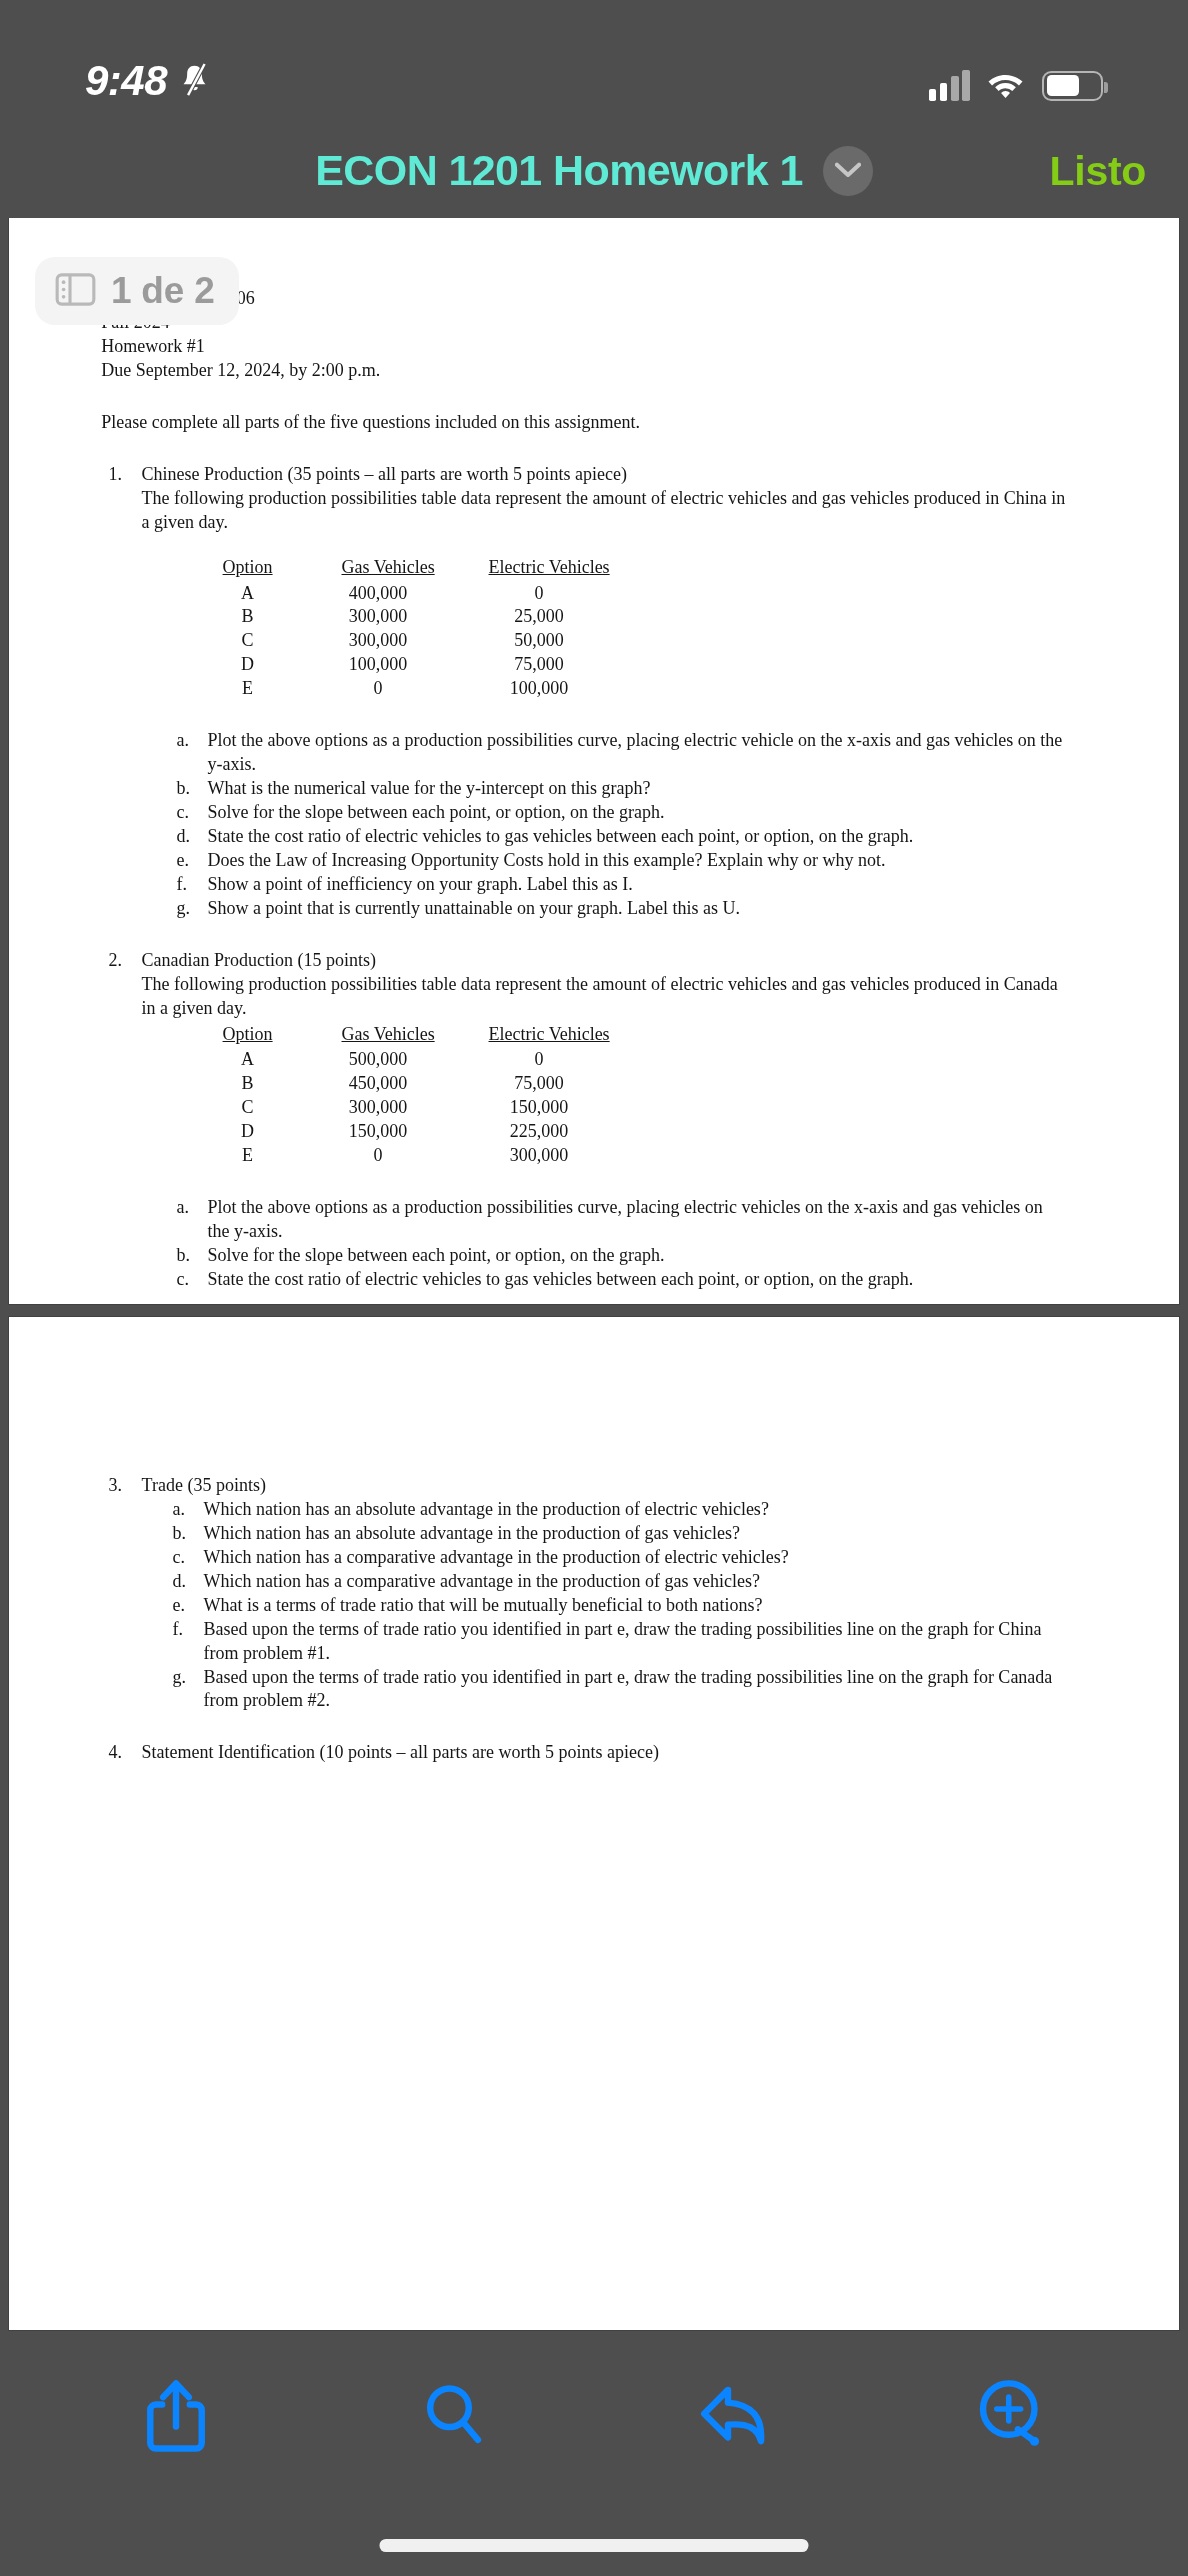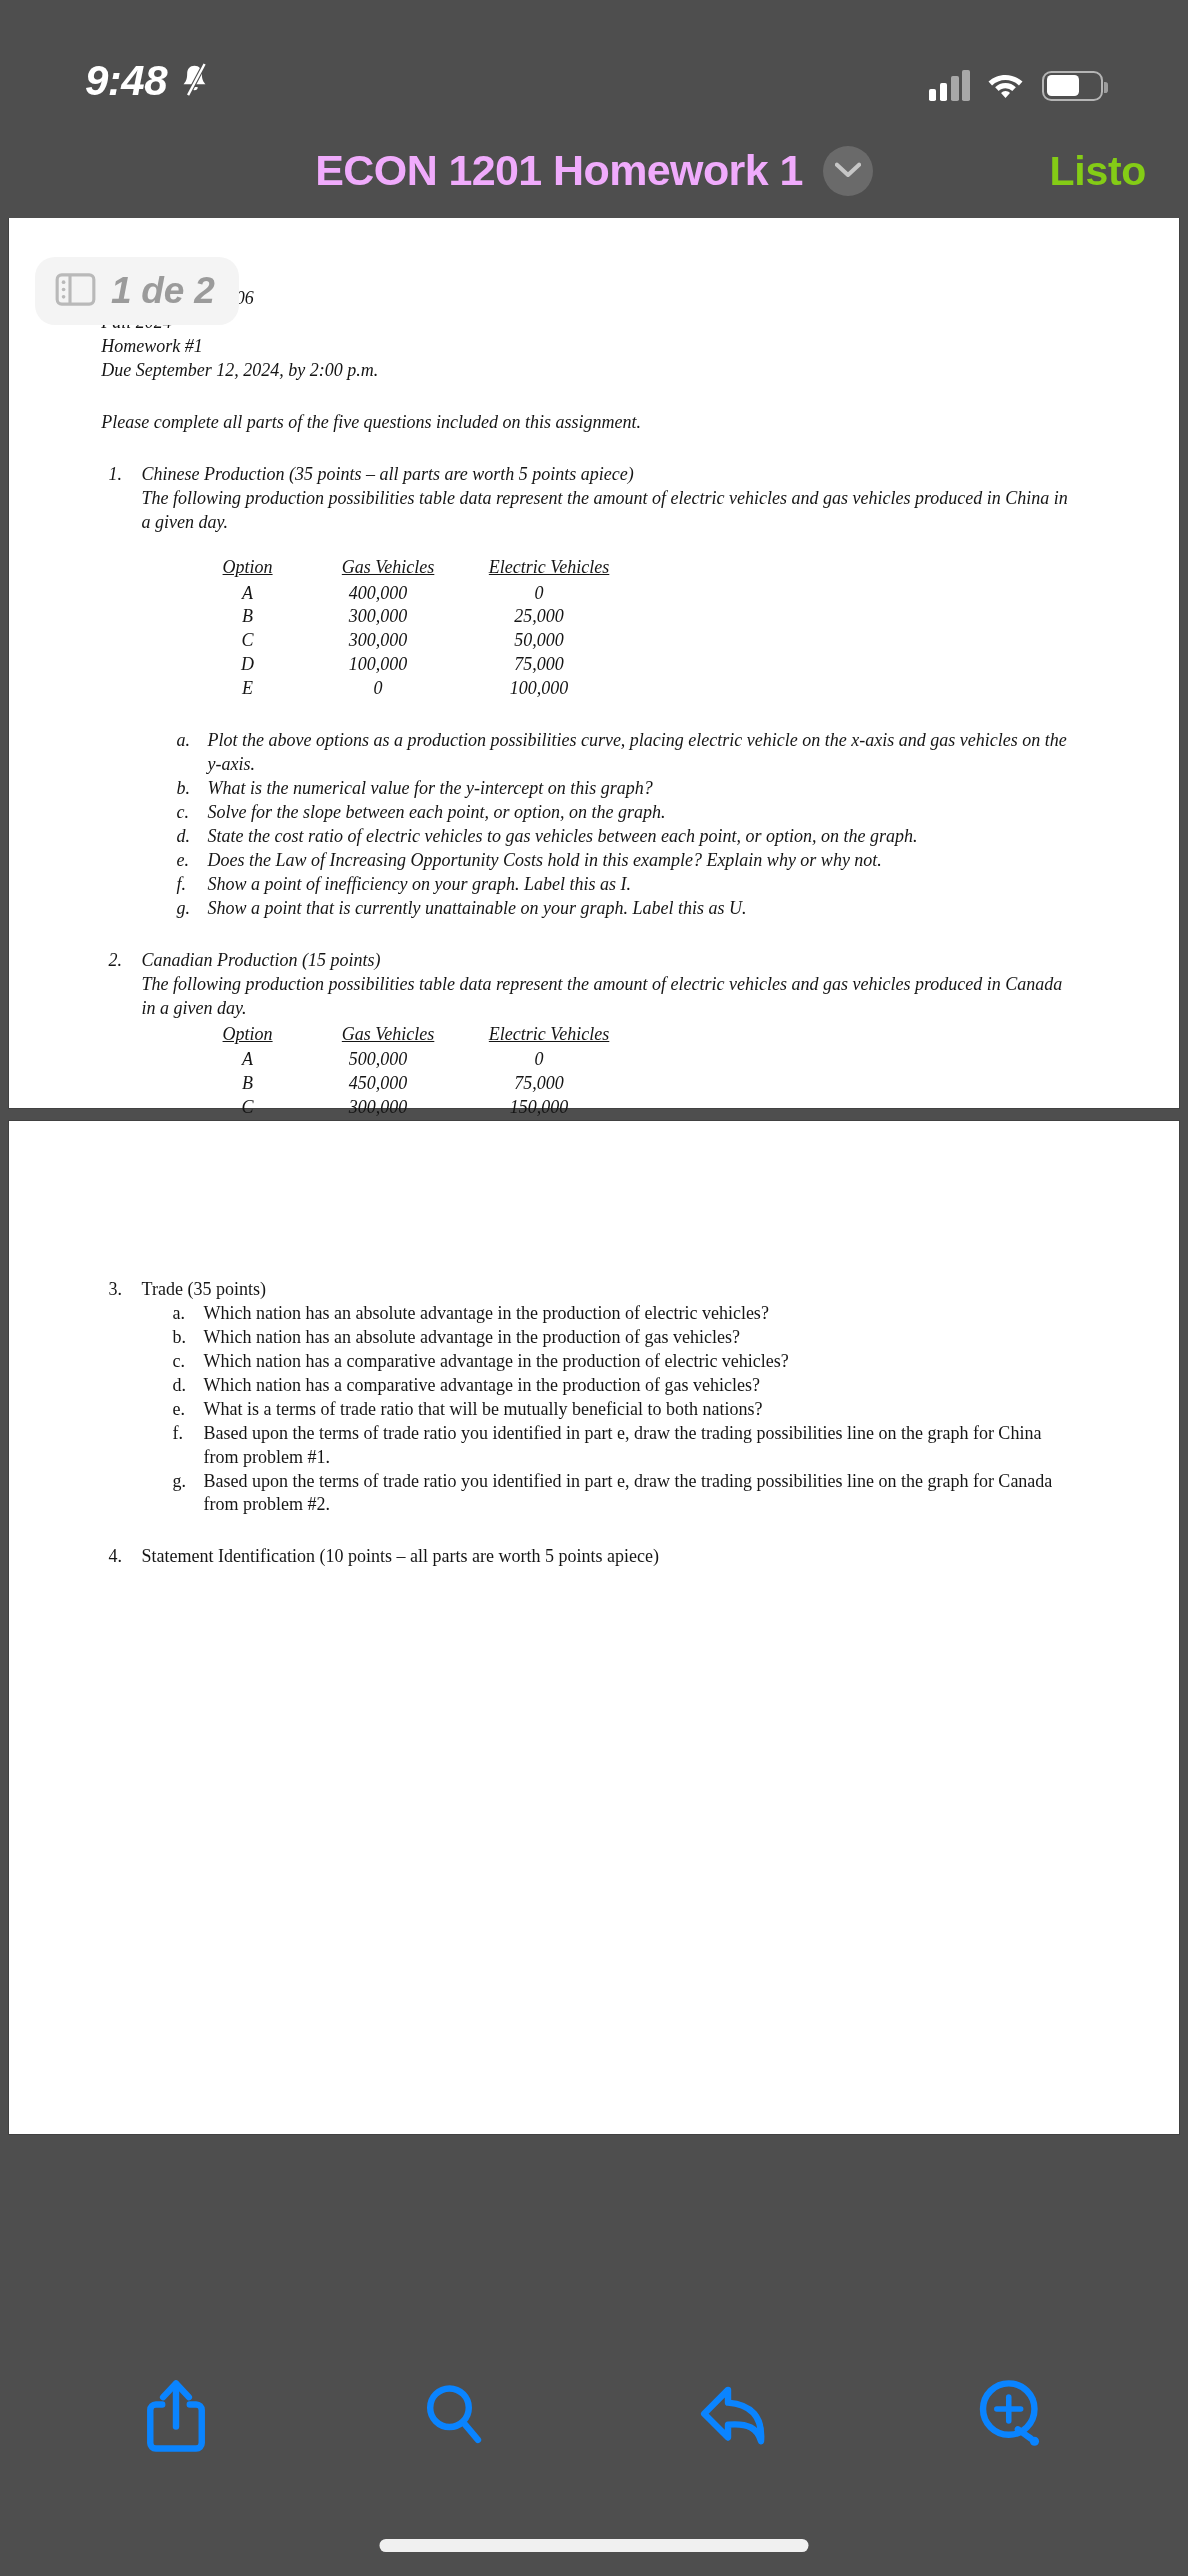--- a/index.html
+++ b/index.html
@@ -43,21 +43,21 @@
   .battery .fill { height: 100%; width: 62%; background: #ffffff; border-radius: 4.6px; }
 
   
   .nav-bar {
     position: absolute; top: 122px; left: 0; right: 0; height: 97px;
     display: flex; align-items: center; justify-content: center;
     padding: 0 37px;
   }
   .nav-title-wrap { display: flex; align-items: center; gap: 20px; }
   .nav-title {
-    color: #f0abfc; font-size: 43px; font-weight: 700; letter-spacing: -0.6px;
+    color: #5eead4; font-size: 43px; font-weight: 700; letter-spacing: -0.6px;
     white-space: nowrap;
   }
   .chevron-btn {
     width: 50px; height: 50px; border-radius: 50%;
     background: rgba(255,255,255,0.16);
     display: flex; align-items: center; justify-content: center;
   }
   .chevron-btn svg { display: block; }
   .nav-done {
     position: absolute; right: 42px; top: 50%; transform: translateY(-50%);
@@ -66,21 +66,21 @@
 
   
   .doc-area {
     position: absolute; top: 218px; left: 0; right: 0; bottom: 227px;
     overflow: hidden; background: #4e4e4e;
   }
   .page {
     position: relative; background: #ffffff; margin: 0 9.2px;
     box-shadow: 0 0 0 0.9px rgba(0,0,0,0.18);
   }
-  .page-1 { height: 890px; font-style: italic; }
+  .page-1 { height: 1086px; }
   .page-gap { height: 13px; background: #4e4e4e; }
   .page-2 { height: 1013px; }
 
   .page-badge {
     position: absolute; top: 39px; left: 26px;
     display: flex; align-items: center; gap: 14.7px;
     background: #f4f4f4; border-radius: 20px;
     padding: 13px 24px 13px 20px;
     z-index: 5;
   }

